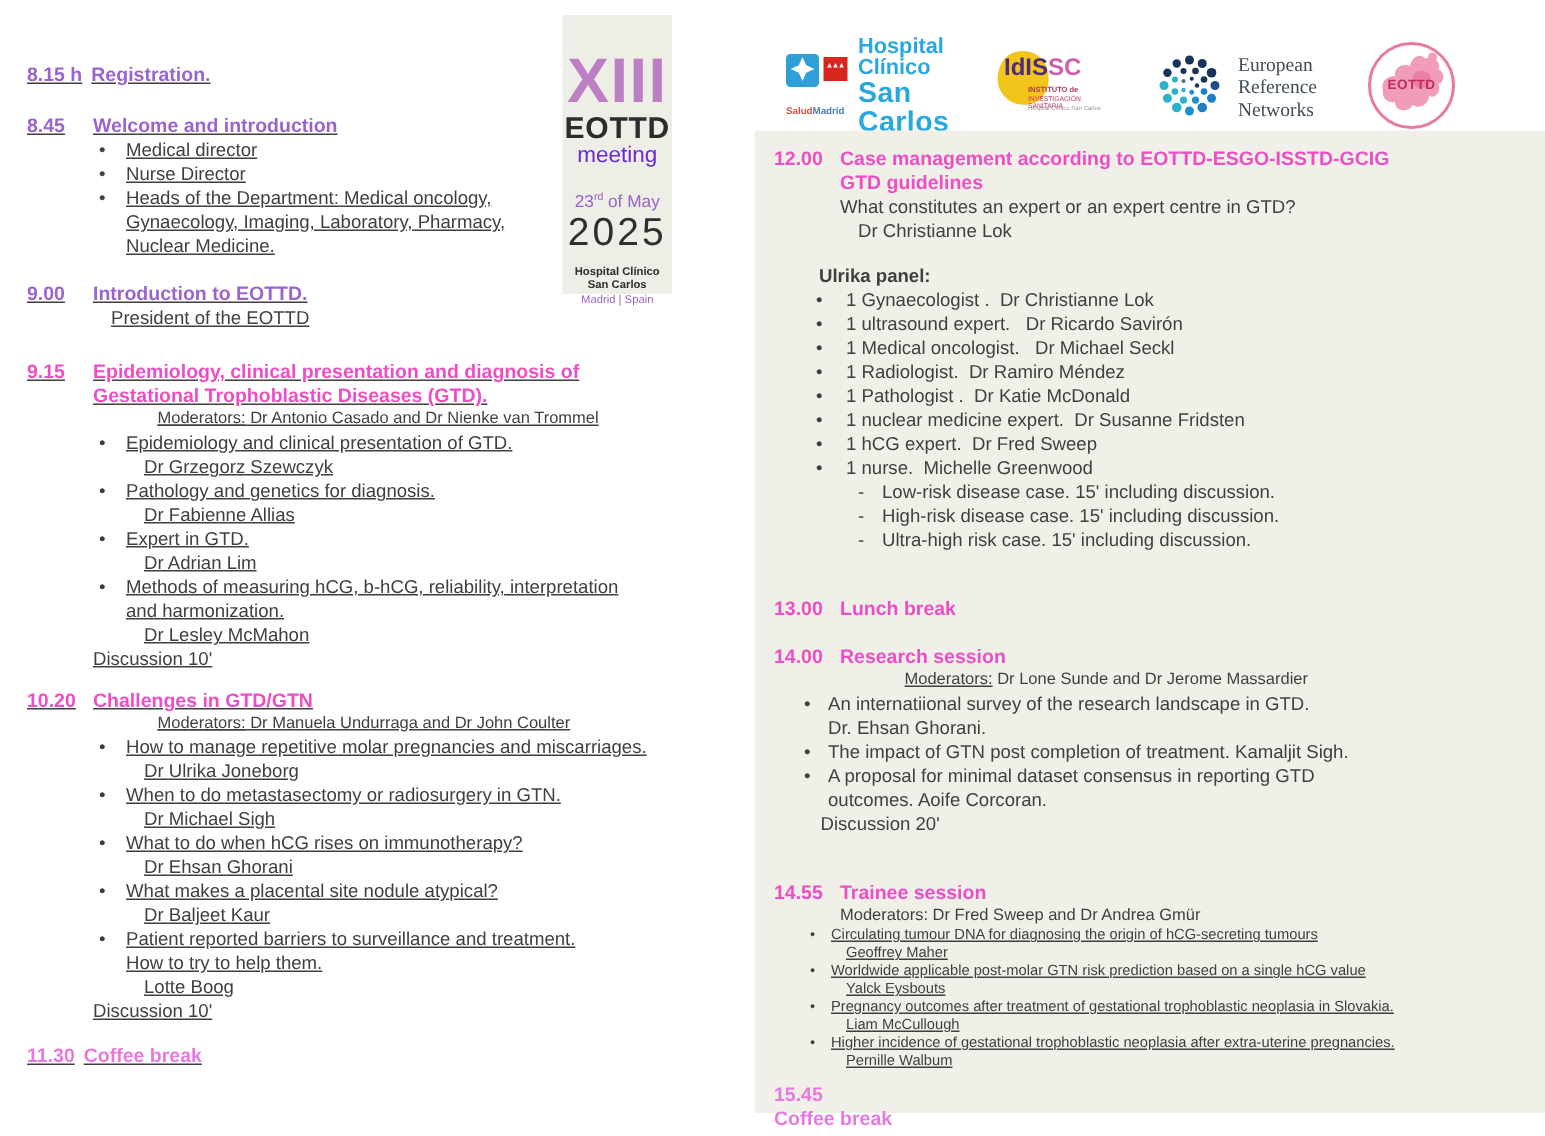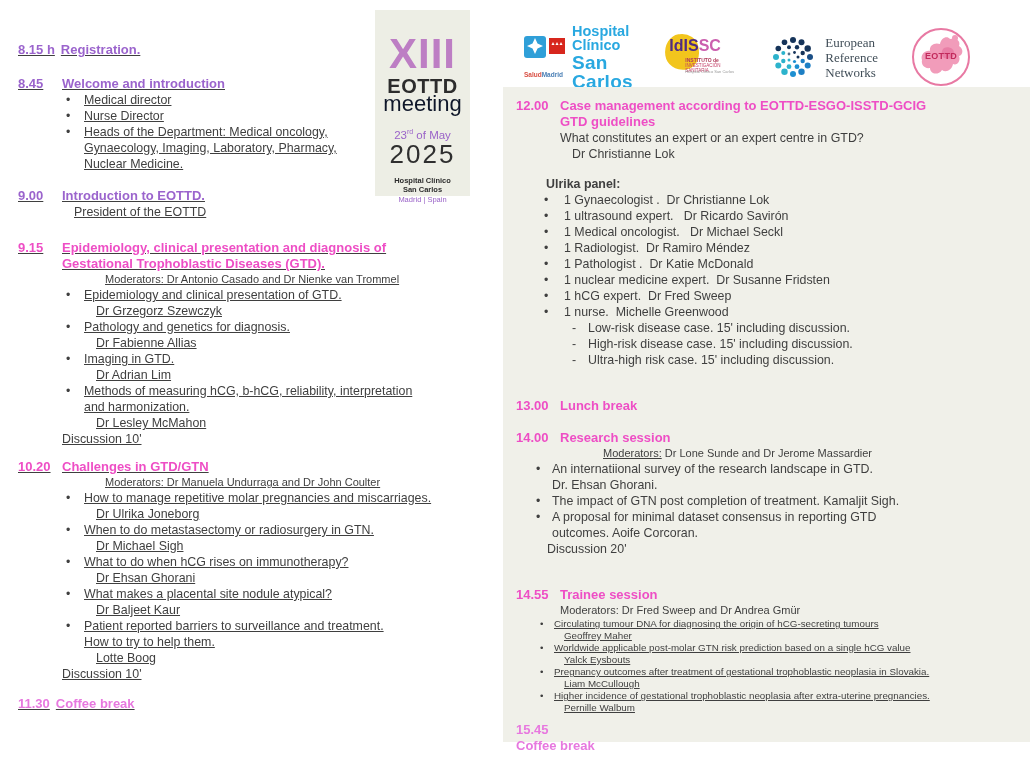--- a/index.html
+++ b/index.html
@@ -21,24 +21,24 @@
   .mods .u{text-decoration:underline;padding-left:43px;}
   ul.bullets{list-style:none;margin:0;padding:0;}
   ul.bullets>li{position:relative;padding-left:22px;}
   ul.bullets>li::before{content:"\2022";position:absolute;left:4px;top:0;}
   .sp{padding-left:12px;}
   .welcome-list{max-width:312px;}
   .disc{margin-top:0;}
   .mt18{margin-top:18px;} .mt16{margin-top:16px;} .mt20{margin-top:20px;}
   .mt14{margin-top:14px;} .mt12{margin-top:12px;} .mt15{margin-top:30px;} .mt22{margin-top:8px;flex-direction:column;}
   
-  .logo-card{position:absolute;left:375px;top:10px;width:95px;height:186px;background:#edeee5;text-align:center;}
+  .logo-card{position:absolute;left:375px;top:10px;width:73px;height:186px;background:#edeee5;text-align:center;}
   .lc-roman{font-size:42px;font-weight:bold;color:#bd7ec4;line-height:40px;margin-top:24px;letter-spacing:1px;}
   .lc-org{font-size:20px;font-weight:bold;color:#2c2c2c;line-height:20px;letter-spacing:.5px;margin-top:2px;}
-  .lc-word{font-size:22px;color:#0f172a;line-height:16px;margin-top:0;}
+  .lc-word{font-size:15px;color:#6d28d9;line-height:16px;margin-top:0;}
   .lc-date{font-size:11.5px;color:#9a63c8;margin-top:14px;line-height:12px;}
   .lc-date sup{font-size:7px;}
   .lc-year{font-size:26px;color:#2f2f2f;line-height:26px;letter-spacing:2px;}
   .lc-venue{font-size:7.5px;font-weight:bold;color:#2c2c2c;line-height:9px;margin-top:9px;}
   .lc-place{font-size:7.5px;color:#9a63c8;line-height:9px;margin-top:1px;}
   
   .logos{position:absolute;left:524px;top:27px;width:446px;height:60px;display:flex;align-items:center;}
   .logo-hcsc{display:flex;align-items:center;width:212px;}
   .sm-icon{position:relative;width:44px;height:46px;flex:none;}
   .sm-text{font-size:6.5px;font-weight:bold;position:absolute;bottom:2px;left:0;white-space:nowrap;}
@@ -126,21 +126,21 @@
       <ul class="bullets">
         <li>
           <div>Epidemiology and clinical presentation of GTD.</div>
           <div class="sp">Dr Grzegorz Szewczyk</div>
         </li>
         <li>
           <div>Pathology and genetics for diagnosis.</div>
           <div class="sp">Dr Fabienne Allias</div>
         </li>
         <li>
-          <div>Imaging in GTD.</div>
+          <div>Expert in GTD.</div>
           <div class="sp">Dr Adrian Lim</div>
         </li>
         <li>
           <div>Methods of measuring hCG, b-hCG, reliability, interpretation</div>
           <div>and harmonization.</div>
           <div class="sp">Dr Lesley McMahon</div>
         </li>
       </ul>
       <div class="disc">Discussion 10'</div>
     </div>

